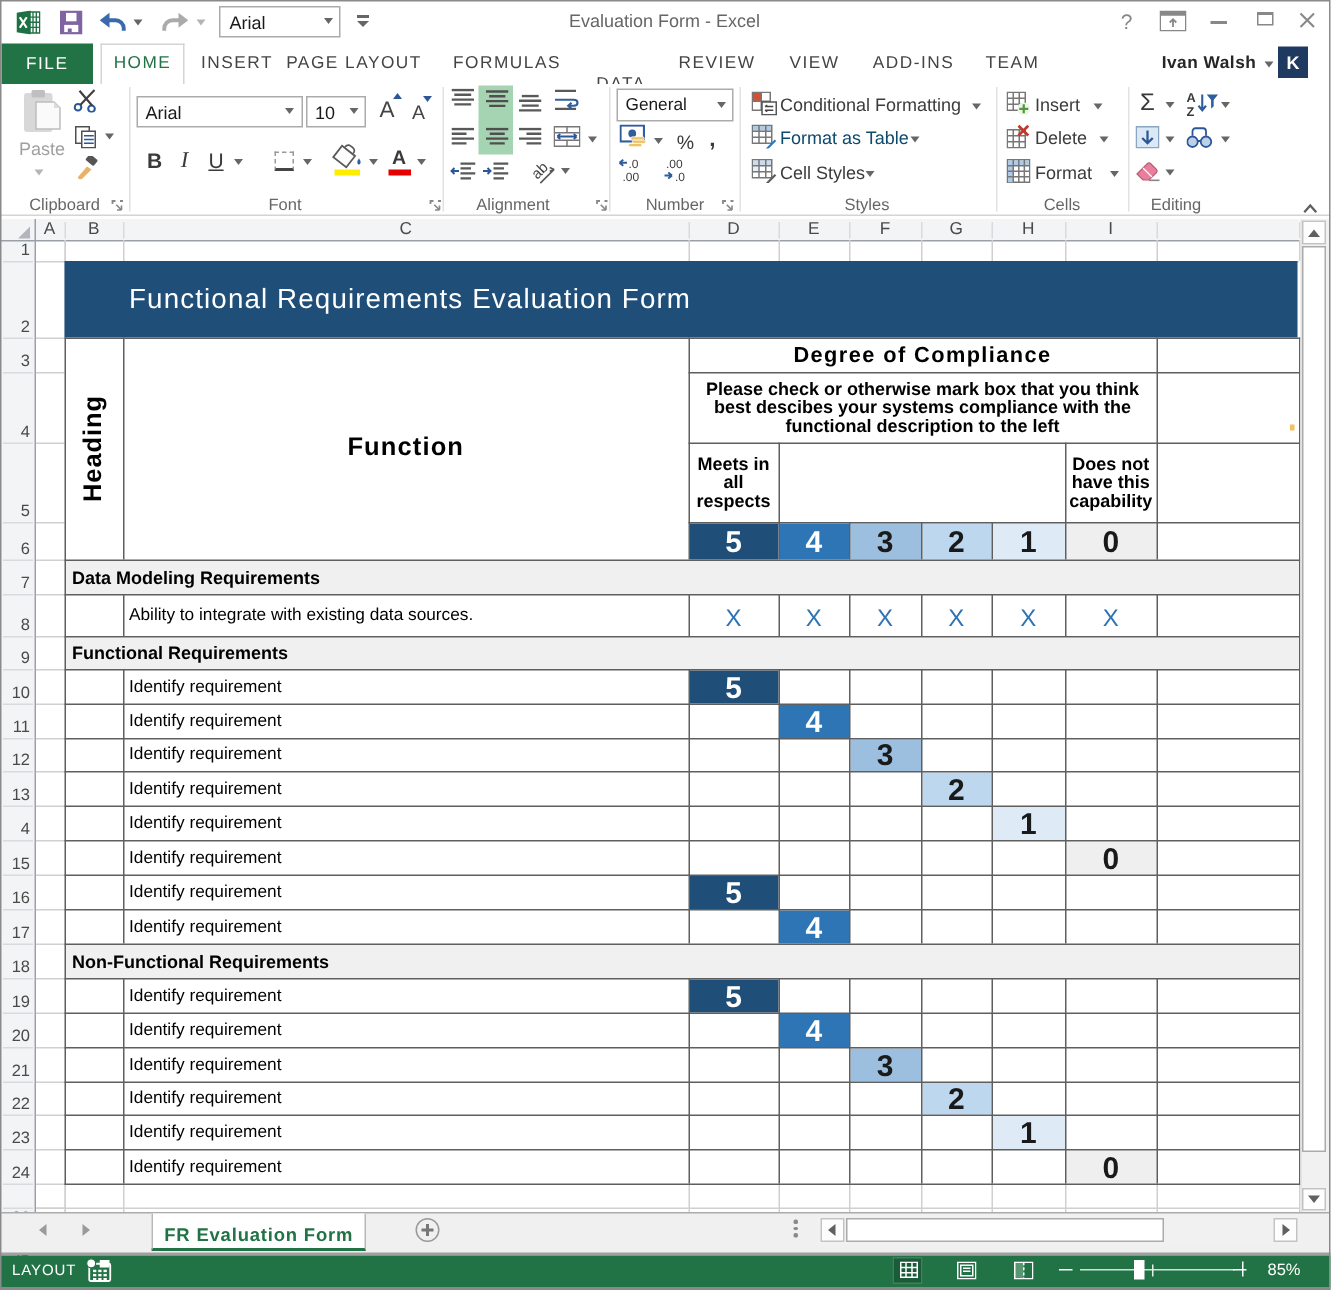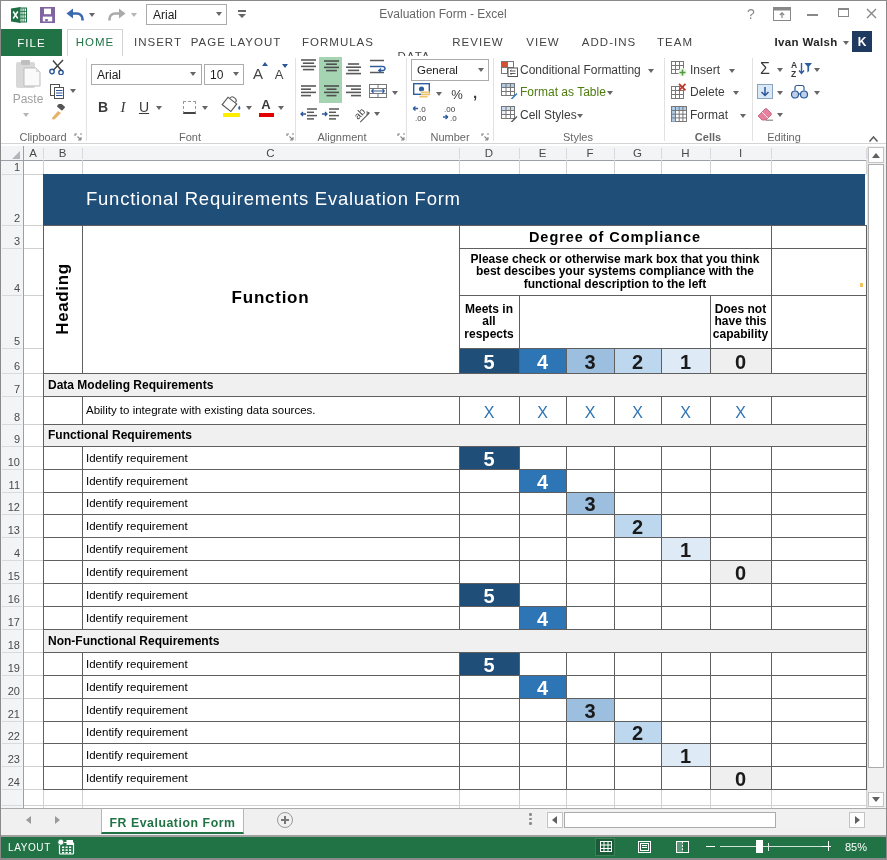--- a/index.html
+++ b/index.html
@@ -262,21 +262,21 @@
 <div class="a" style="left:648px;top:69px;width:0;height:0;border-left:3.5px solid transparent;border-right:3.5px solid transparent;border-top:4px solid #666;"></div>
 <svg class="a" style="left:501px;top:83px;" width="17" height="16" viewBox="0 0 17 16">
 <rect x="0.5" y="0.5" width="13" height="12" fill="#fff" stroke="#777" stroke-width="1"></rect>
 <rect x="1" y="1" width="12" height="3" fill="#aecbe8"></rect>
 <line x1="0.5" y1="4.5" x2="13.5" y2="4.5" stroke="#777"></line>
 <line x1="0.5" y1="8.5" x2="13.5" y2="8.5" stroke="#777"></line>
 <line x1="5" y1="0.5" x2="5" y2="12.5" stroke="#777"></line>
 <line x1="9.5" y1="0.5" x2="9.5" y2="12.5" stroke="#777"></line>
 <path d="M10 15.5 L15.5 10 l1 1 L11 16.5 l-1.8 0.8 z" fill="#2b79c2"></path>
 </svg>
-<div class="a" style="left:520px;top:85px;width:110px;height:14px;display:flex;align-items:center;justify-content:flex-start;font-size:12px;font-weight:normal;color:#4d7c0f;">Format as Table</div>
+<div class="a" style="left:520px;top:85px;width:110px;height:14px;display:flex;align-items:center;justify-content:flex-start;font-size:12px;font-weight:normal;color:#0c4a6e;">Format as Table</div>
 <div class="a" style="left:607px;top:91px;width:0;height:0;border-left:3.5px solid transparent;border-right:3.5px solid transparent;border-top:4px solid #666;"></div>
 <svg class="a" style="left:501px;top:106px;" width="17" height="16" viewBox="0 0 17 16">
 <rect x="0.5" y="0.5" width="13" height="12" fill="#fff" stroke="#777" stroke-width="1"></rect>
 <rect x="1" y="1" width="12" height="3.5" fill="#c9dcf0"></rect>
 <rect x="1" y="5" width="4" height="3.5" fill="#e8eef7"></rect>
 <line x1="0.5" y1="4.5" x2="13.5" y2="4.5" stroke="#777"></line>
 <line x1="0.5" y1="8.5" x2="13.5" y2="8.5" stroke="#777"></line>
 <line x1="5" y1="0.5" x2="5" y2="12.5" stroke="#777"></line>
 <line x1="9.5" y1="0.5" x2="9.5" y2="12.5" stroke="#777"></line>
 <path d="M10 15.5 L15.5 10 l1 1 L11 16.5 l-1.8 0.8 z" fill="#5a5a5a"></path>
@@ -311,21 +311,21 @@
 <rect x="1" y="4.5" width="3.5" height="11" fill="#aecbe8"></rect>
 <line x1="0.5" y1="4.5" x2="15.5" y2="4.5" stroke="#777"></line>
     <line x1="0.5" y1="8.2" x2="15.5" y2="8.2" stroke="#777"></line>
 <line x1="0.5" y1="11.9" x2="15.5" y2="11.9" stroke="#777"></line>
 <line x1="4.5" y1="0.5" x2="4.5" y2="15.5" stroke="#777"></line>
     <line x1="8.2" y1="0.5" x2="8.2" y2="15.5" stroke="#777"></line>
 <line x1="11.9" y1="0.5" x2="11.9" y2="15.5" stroke="#777"></line>
 </svg>
 <div class="a" style="left:690px;top:108px;width:50px;height:14px;display:flex;align-items:center;justify-content:flex-start;font-size:12px;font-weight:normal;color:#3c3c3c;">Format</div>
 <div class="a" style="left:740px;top:114px;width:0;height:0;border-left:3.5px solid transparent;border-right:3.5px solid transparent;border-top:4px solid #666;"></div>
-<div class="a" style="left:673px;top:131px;width:70px;height:12px;display:flex;align-items:center;justify-content:center;font-size:11px;font-weight:bold;color:#666;">Cells</div>
+<div class="a" style="left:673px;top:131px;width:70px;height:12px;display:flex;align-items:center;justify-content:center;font-size:11px;font-weight:normal;color:#666;">Cells</div>
 <div class="a" style="left:756px;top:60px;width:18px;height:18px;display:flex;align-items:center;justify-content:center;font-size:16px;font-weight:normal;color:#3a3a3a;">Σ</div>
 <div class="a" style="left:777px;top:68px;width:0;height:0;border-left:3.5px solid transparent;border-right:3.5px solid transparent;border-top:4px solid #666;"></div>
 <svg class="a" style="left:791px;top:60px;" width="22" height="18" viewBox="0 0 22 18">
 <text x="0" y="8" font-size="8.5" font-weight="bold" fill="#3a3a3a" font-family="Liberation Sans">A</text>
 <text x="0" y="17" font-size="8.5" font-weight="bold" fill="#3a3a3a" font-family="Liberation Sans">Z</text>
 <path d="M10.5 3 v10 M8 10.5 L10.5 13.5 L13 10.5" stroke="#2f5e9e" stroke-width="1.4" fill="none"></path>
 <path d="M13.5 3 h7.5 l-2.9 3.6 v4.4 l-1.7 1.4 v-5.8 z" fill="#2f5e9e"></path>
 </svg>
 <div class="a" style="left:814px;top:68px;width:0;height:0;border-left:3.5px solid transparent;border-right:3.5px solid transparent;border-top:4px solid #666;"></div>
 <svg class="a" style="left:757px;top:84px;" width="16" height="15" viewBox="0 0 16 15">

